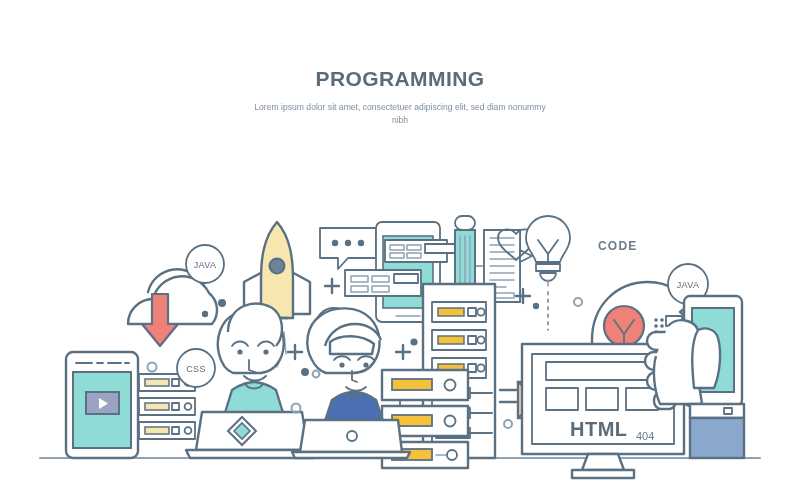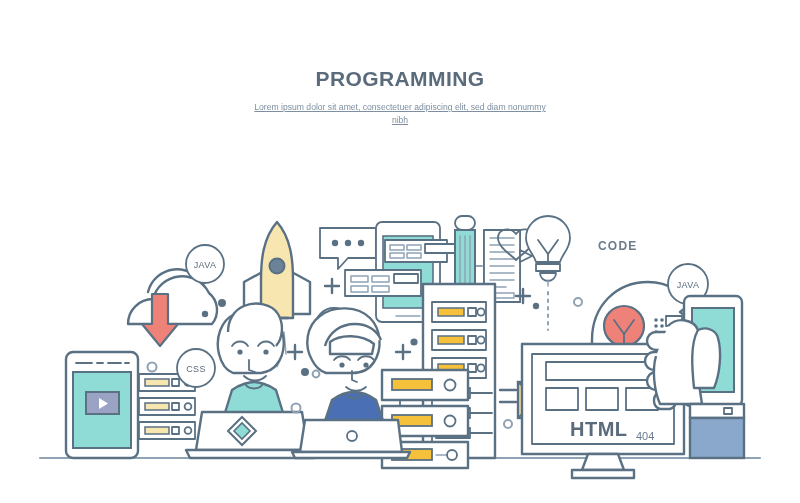--- a/index.html
+++ b/index.html
@@ -11,21 +11,21 @@
   #root{position:relative;width:800px;height:503px;margin-top:24px;}
 
   
   .header{position:absolute;left:0;top:0;width:800px;text-align:center;}
   .title{
     font-size:21px;font-weight:bold;letter-spacing:.4px;
     color:#5a6b7c;margin:0;padding-top:44px;line-height:1;
   }
   .subtitle{
     font-size:8.6px;color:#7d8fa0;line-height:1.55;
-    margin:12px auto 0;width:300px;text-decoration:underline;
+    margin:12px auto 0;width:300px;
   }
 
   
   .stage{position:absolute;left:0;top:150px;width:800px;height:320px;}
   .stage svg{display:block;}
 
   
   .badge-txt{font-family:"Liberation Sans",sans-serif;font-size:9px;fill:#5a6b7c;letter-spacing:.3px;}
   .code-txt{font-family:"Liberation Sans",sans-serif;font-size:12px;fill:#6b7c8d;letter-spacing:1.2px;font-weight:bold;}
   .html-txt{font-family:"Liberation Sans",sans-serif;font-size:20px;fill:#5a6b7c;font-weight:bold;letter-spacing:.5px;}

